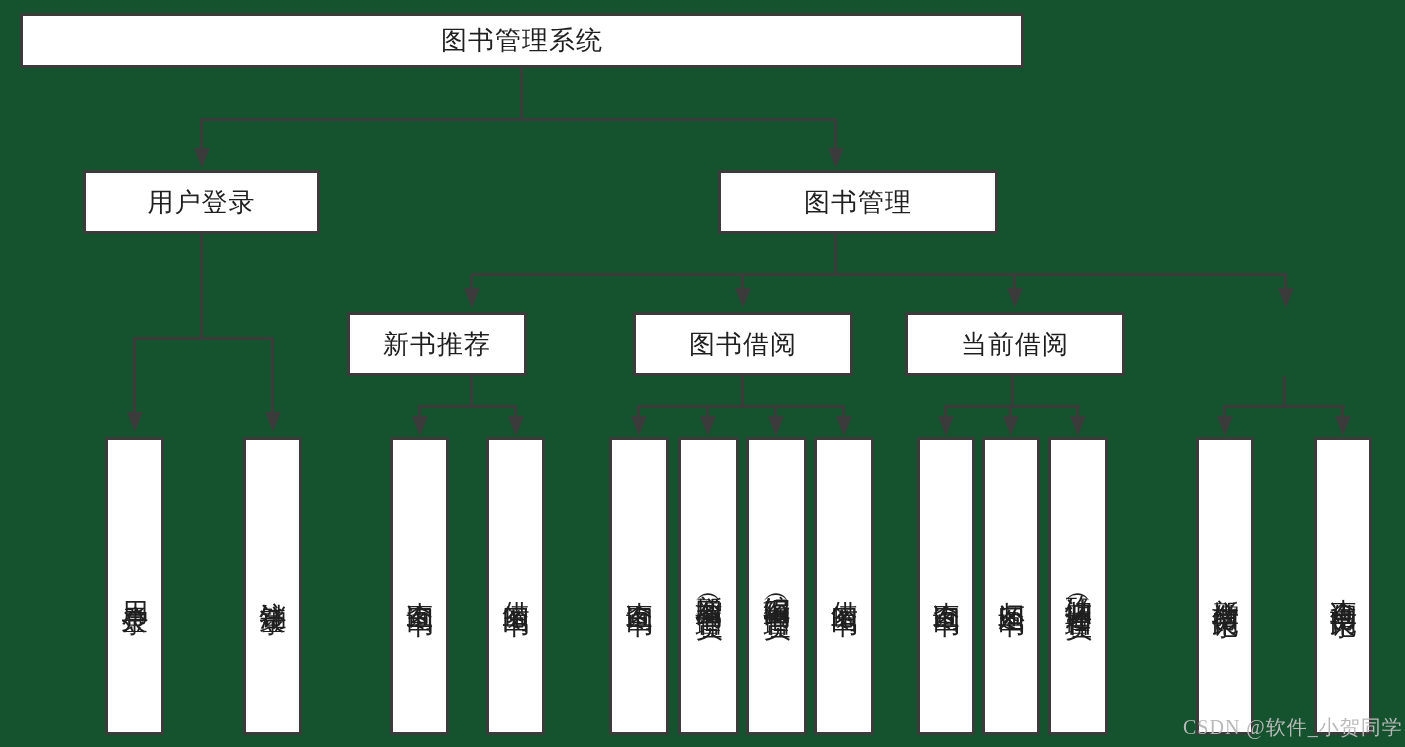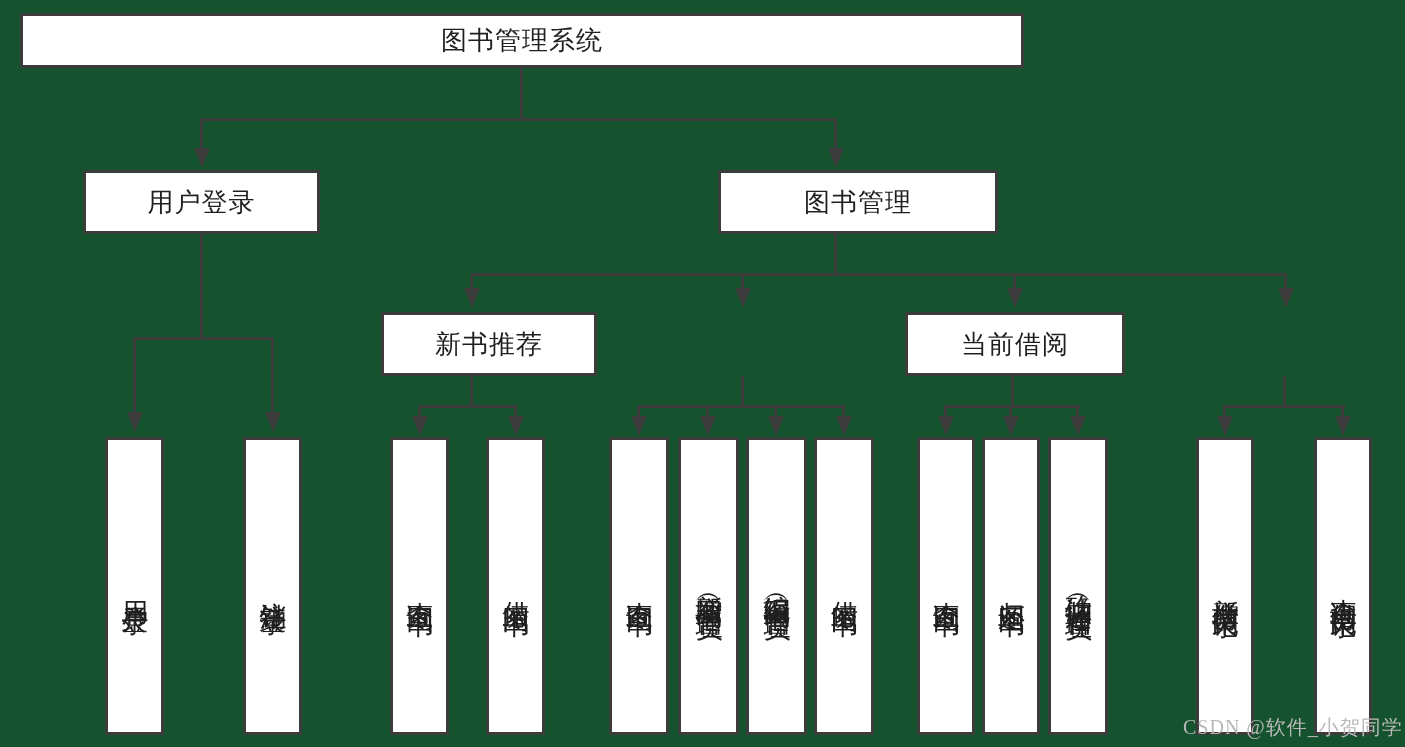--- a/index.html
+++ b/index.html
@@ -86,22 +86,25 @@
   <div class="hline" style="left:471px;top:273px;width:816px"></div>
   <div class="vline" style="left:470px;top:276px;height:13px"></div>
   <div class="vline" style="left:741px;top:276px;height:13px"></div>
   <div class="vline" style="left:1013px;top:276px;height:13px"></div>
   <div class="vline" style="left:1284px;top:276px;height:13px"></div>
   <div class="arrow" style="left:464px;top:288px"></div>
   <div class="arrow" style="left:735px;top:288px"></div>
   <div class="arrow" style="left:1007px;top:288px"></div>
   <div class="arrow" style="left:1278px;top:288px"></div>
 
-  <div class="hbox" style="left:381px;top:312px;width:216px;height:64px">
+  <div class="hbox" style="left:347px;top:312px;width:180px;height:64px">
     <span>新书推荐</span>
+  </div>
+  <div class="hbox" style="left:633px;top:312px;width:220px;height:64px">
+    <span>图书借阅</span>
   </div>
   <div class="hbox" style="left:905px;top:312px;width:220px;height:64px">
     <span>当前借阅</span>
   </div>
 
   <div class="vline" style="left:200px;top:234px;height:106px"></div>
   <div class="hline" style="left:133px;top:337px;width:141px"></div>
   <div class="vline" style="left:133px;top:337px;height:75px"></div>
   <div class="vline" style="left:271px;top:337px;height:75px"></div>
   <div class="arrow" style="left:127px;top:412px"></div>

